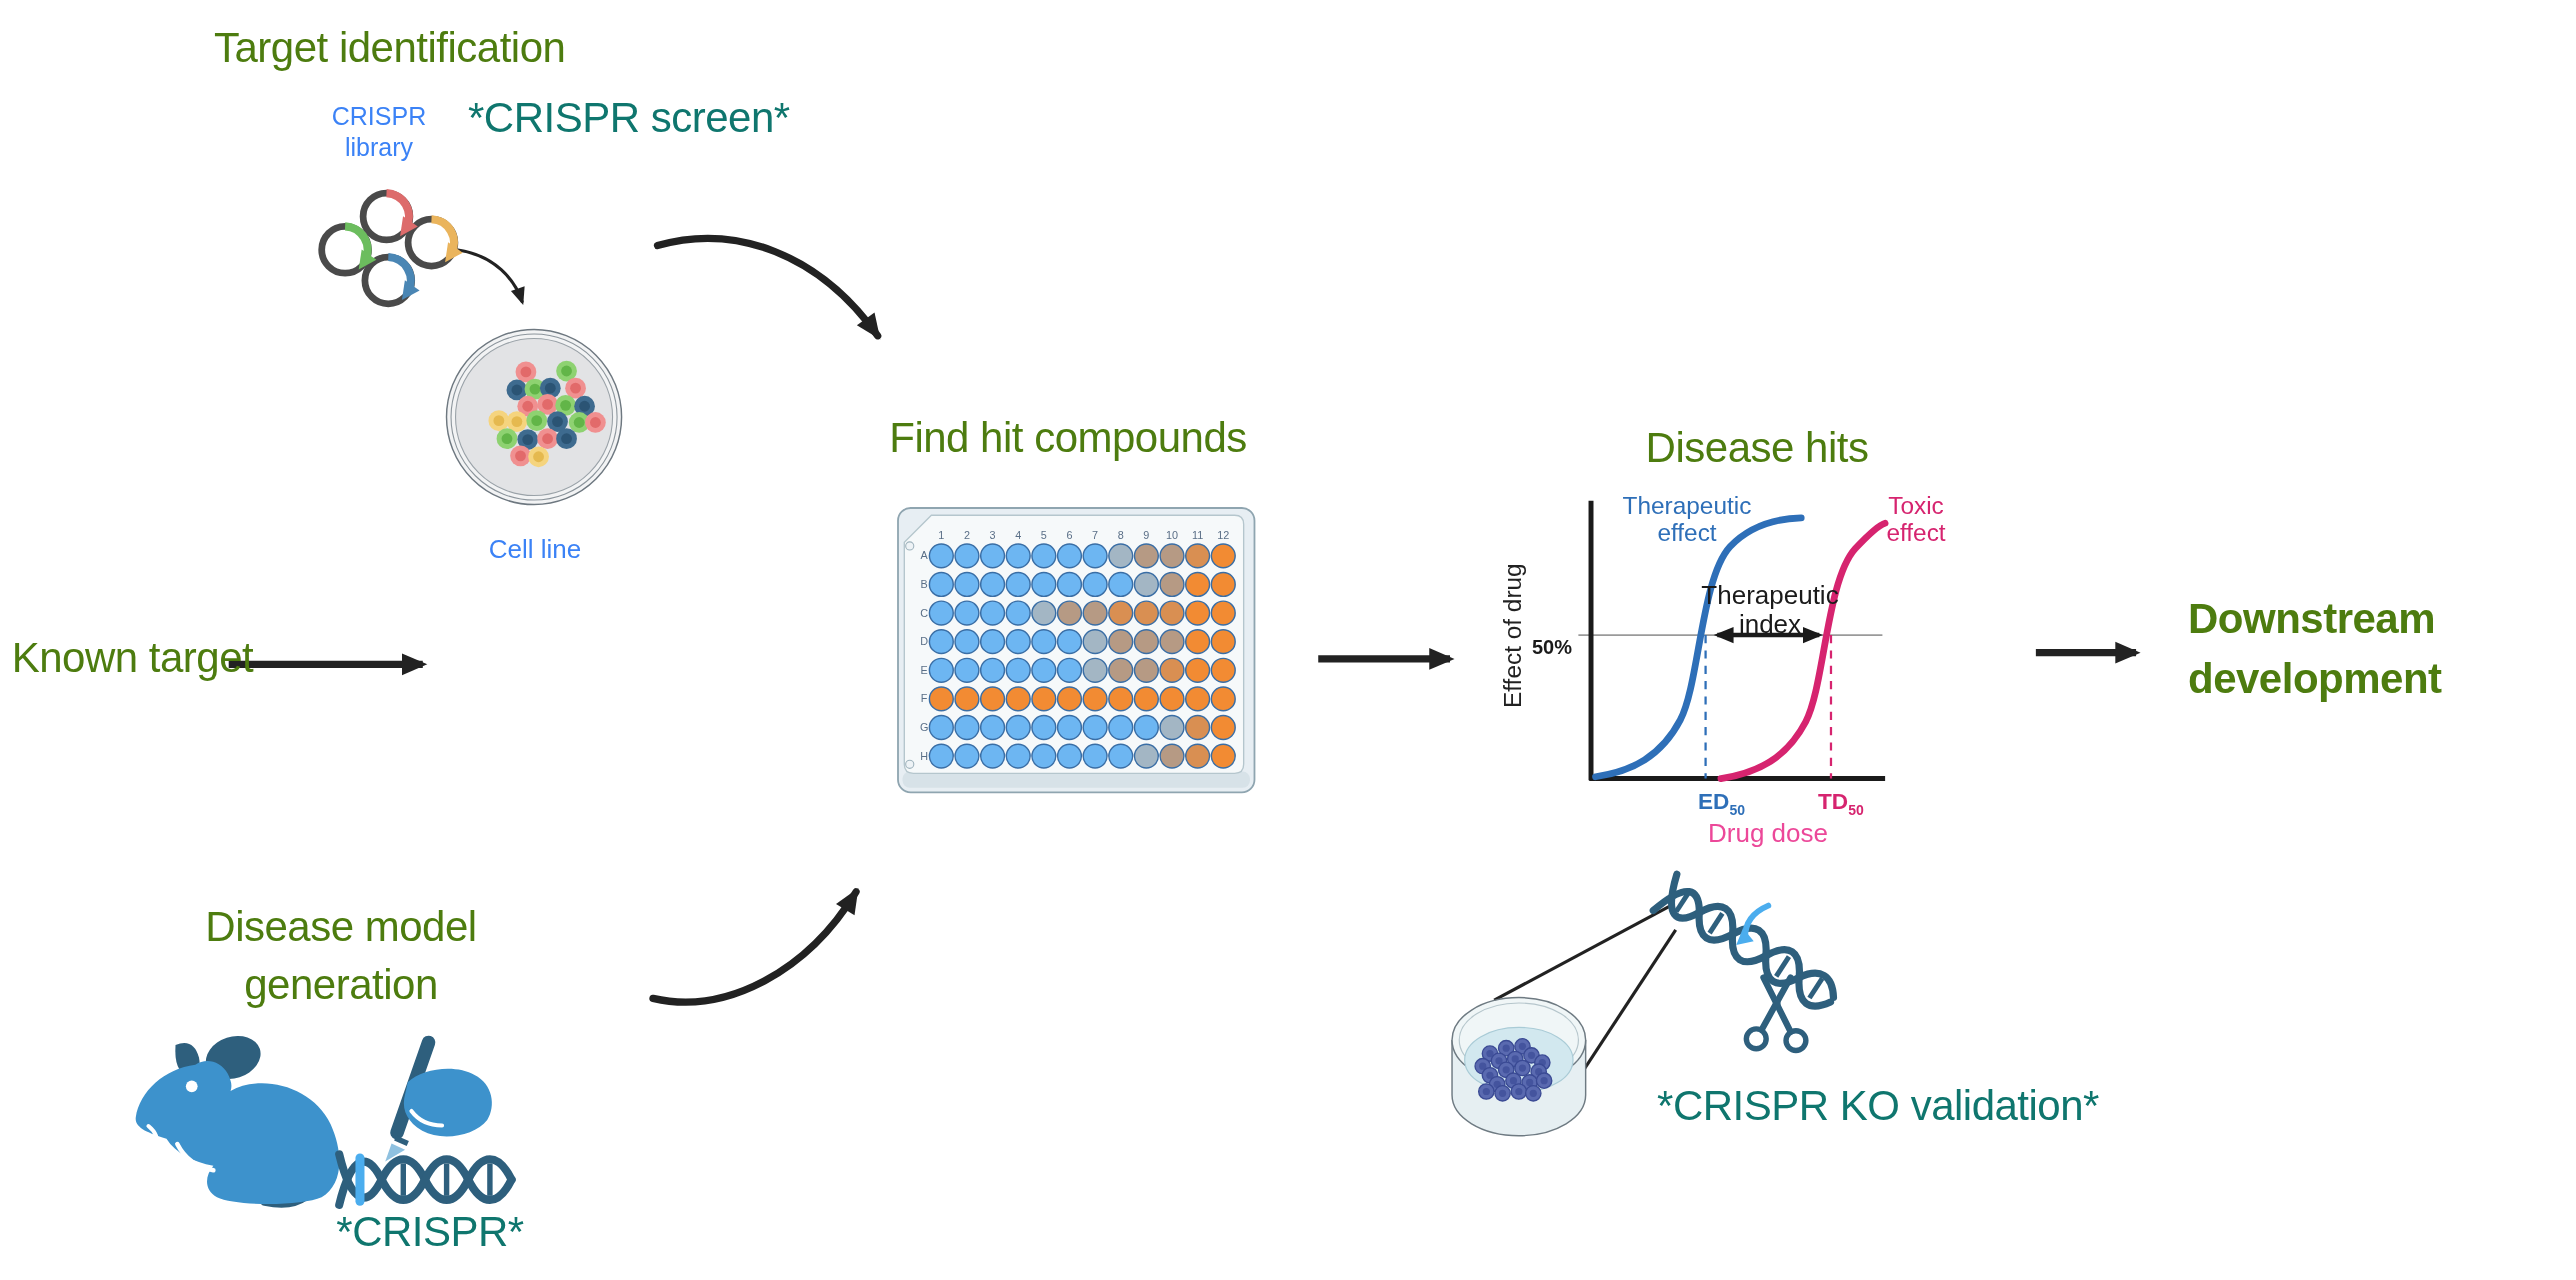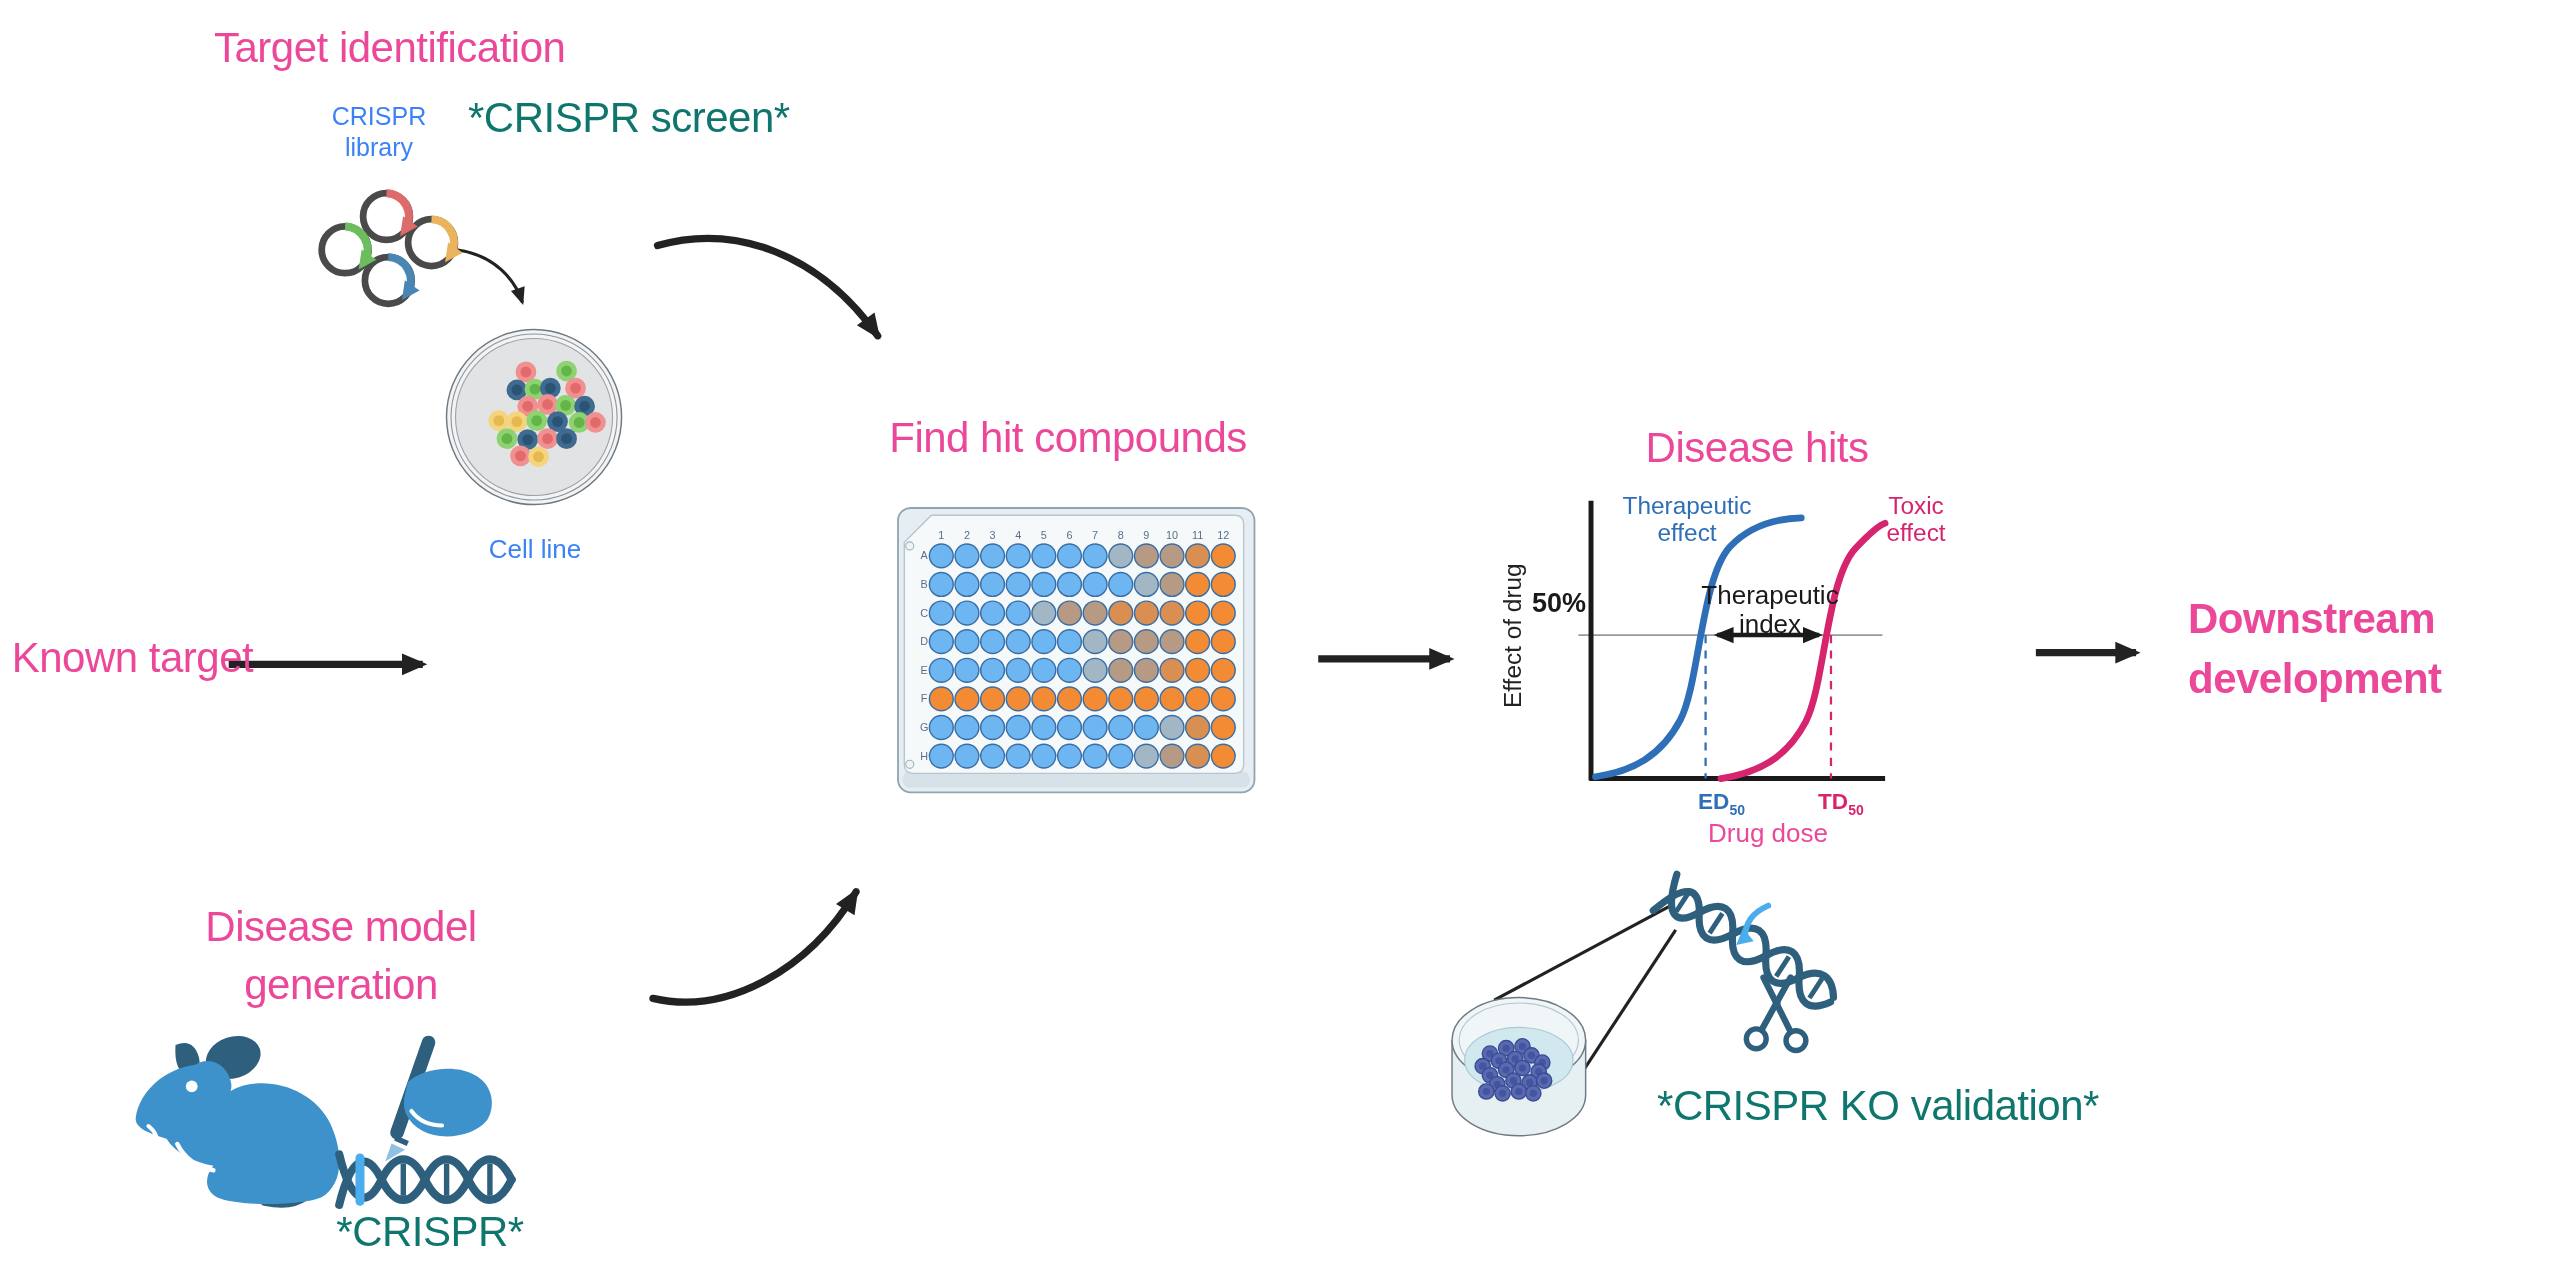--- a/index.html
+++ b/index.html
@@ -1,20 +1,20 @@
 <!DOCTYPE html>
 <html style="font-size:14.4px"><head>
 <meta charset="utf-8">
 <style>
   html,body { margin:0; padding:0; background:#ffffff; }
   #canvas {
     position:relative; width:2576px; height:1280px; background:#ffffff;
     font-family:"Liberation Sans", sans-serif; overflow:hidden;
   }
-  .t { position:absolute; white-space:nowrap; color:#ec4899; }
+  .t { position:absolute; white-space:nowrap; color:#4d7c0f; }
   .title { font-size:42px; font-weight:500; letter-spacing:-0.5px; }
   .center { transform:translateX(-50%); text-align:center; }
   .magenta { color:#0f766e; }
   .small-label { font-size:25px; color:#3b82f6; line-height:1.25; }
   .graph-label { font-size:24.4px; line-height:1.1; }
   .blue-txt { color:#2e6fb8; }
   .pink-txt { color:#d6246f; }
   .bold { font-weight:bold; }
   sub { font-size:0.62em; }
   svg { position:absolute; overflow:visible; }
@@ -295,21 +295,21 @@
   <div class="t graph-label pink-txt center" style="left:1916px; top:493px;">
     <span>Toxic</span><br>
     <span>effect</span>
   </div>
 
   <div class="t center" style="left:1770px; top:581px; font-size:26px; line-height:1.12; color:#1a1a1a;">
     <span>Therapeutic</span><br>
     <span>index</span>
   </div>
 
-  <div class="t bold" style="left:1532px; top:588px; width:45px; text-align:center; font-size:27px; color:#1a1a1a;">50%</div>
+  <div class="t bold" style="left:1532px; top:636px; width:45px; text-align:left; font-size:20px; color:#1a1a1a;">50%</div>
 
   <div class="vlabel" style="left:1499px; top:548px; height:176px;">Effect of drug</div>
 
   <div class="t bold blue-txt" style="left:1698px; top:789px; font-size:22.6px;">
     <span>ED</span><sub>50</sub>
   </div>
   <div class="t bold pink-txt" style="left:1818px; top:789px; font-size:22.6px;">
     <span>TD</span><sub>50</sub>
   </div>
 

